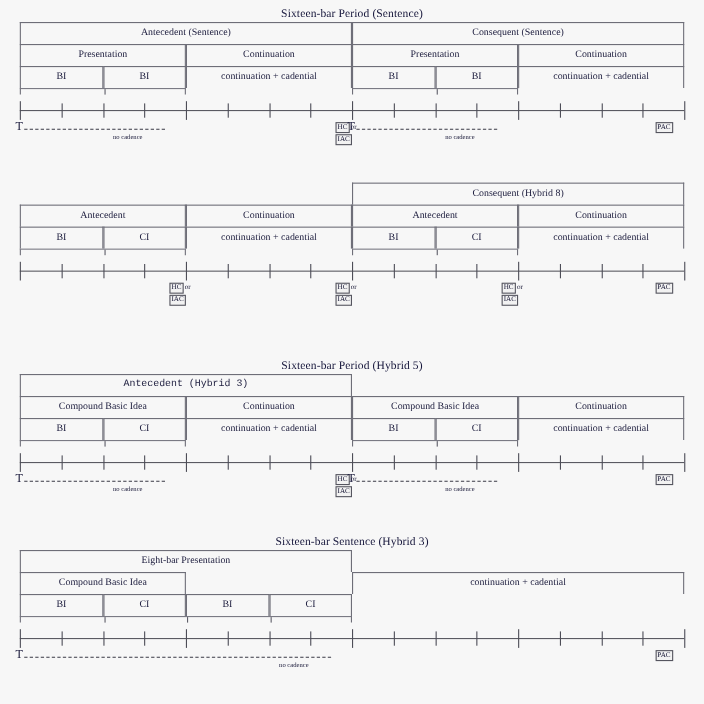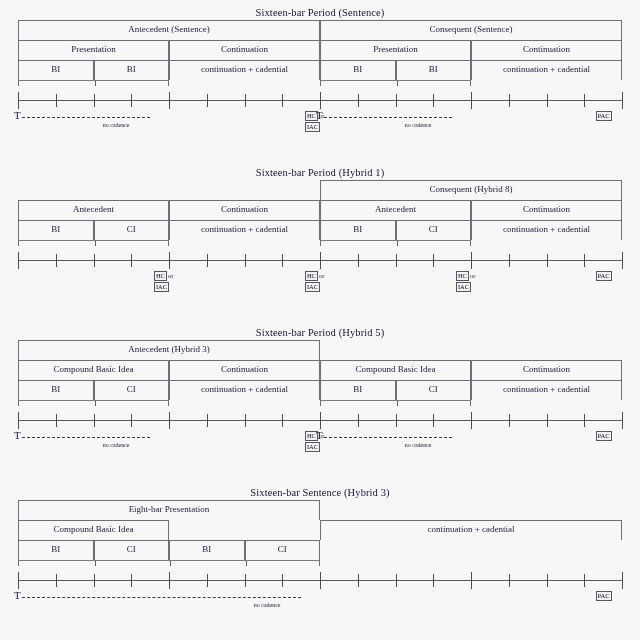--- a/index.html
+++ b/index.html
@@ -216,21 +216,20 @@
         <div class="cadbox" style="left: 304.9px; top: 1px;">HC</div>
         <div class="orword" style="left: 318.9px; top: 2px;">or</div>
         <div class="cadbox" style="left: 304.9px; top: 12px;">IAC</div>
         <div class="tonic" style="left: 316px; top: 0px;">T</div>
         <div class="dashline" style="left: 324px; width: 128.125px; top: 7px;"></div>
         <div class="nocad" style="left: 393.15px; width: 50px; top: 12px;">no cadence</div>
         <div class="cadbox" style="left: 595.575px; top: 1px;">PAC</div>
       </div>
     </div>
     <div class="diagram" style="top: 166px;">
-      <div class="dg-title">Sixteen-bar Period (Hybrid 1)</div>
       <div class="brow">
         <div class="bracket" style="left: 320px; width: 302px;">
           <div class="blabel">Consequent (Hybrid 8)</div>
         </div>
       </div>
       <div class="brow">
         <div class="bracket" style="left: 18px; width: 151px;">
           <div class="blabel">Antecedent</div>
         </div>
         <div class="bracket" style="left: 169px; width: 151px;">
@@ -300,21 +299,21 @@
         <div class="cadbox" style="left: 304.9px; top: 12px;">IAC</div>
         <div class="cadbox" style="left: 455.9px; top: 1px;">HC</div>
         <div class="orword" style="left: 469.9px; top: 2px;">or</div>
         <div class="cadbox" style="left: 455.9px; top: 12px;">IAC</div>
         <div class="cadbox" style="left: 595.575px; top: 1px;">PAC</div>
       </div>
     </div>
     <div class="diagram" style="top: 326px;">
       <div class="dg-title">Sixteen-bar Period (Hybrid 5)</div>
       <div class="brow">
-        <div class="bracket" style="left: 18px; width: 302px;">
+        <div class="bracket" style="left: 18px; width: 302px; font-family: Liberation Mono, monospace;">
           <div class="blabel">Antecedent (Hybrid 3)</div>
         </div>
       </div>
       <div class="brow">
         <div class="bracket" style="left: 18px; width: 151px;">
           <div class="blabel">Compound Basic Idea</div>
         </div>
         <div class="bracket" style="left: 169px; width: 151px;">
           <div class="blabel">Continuation</div>
         </div>

